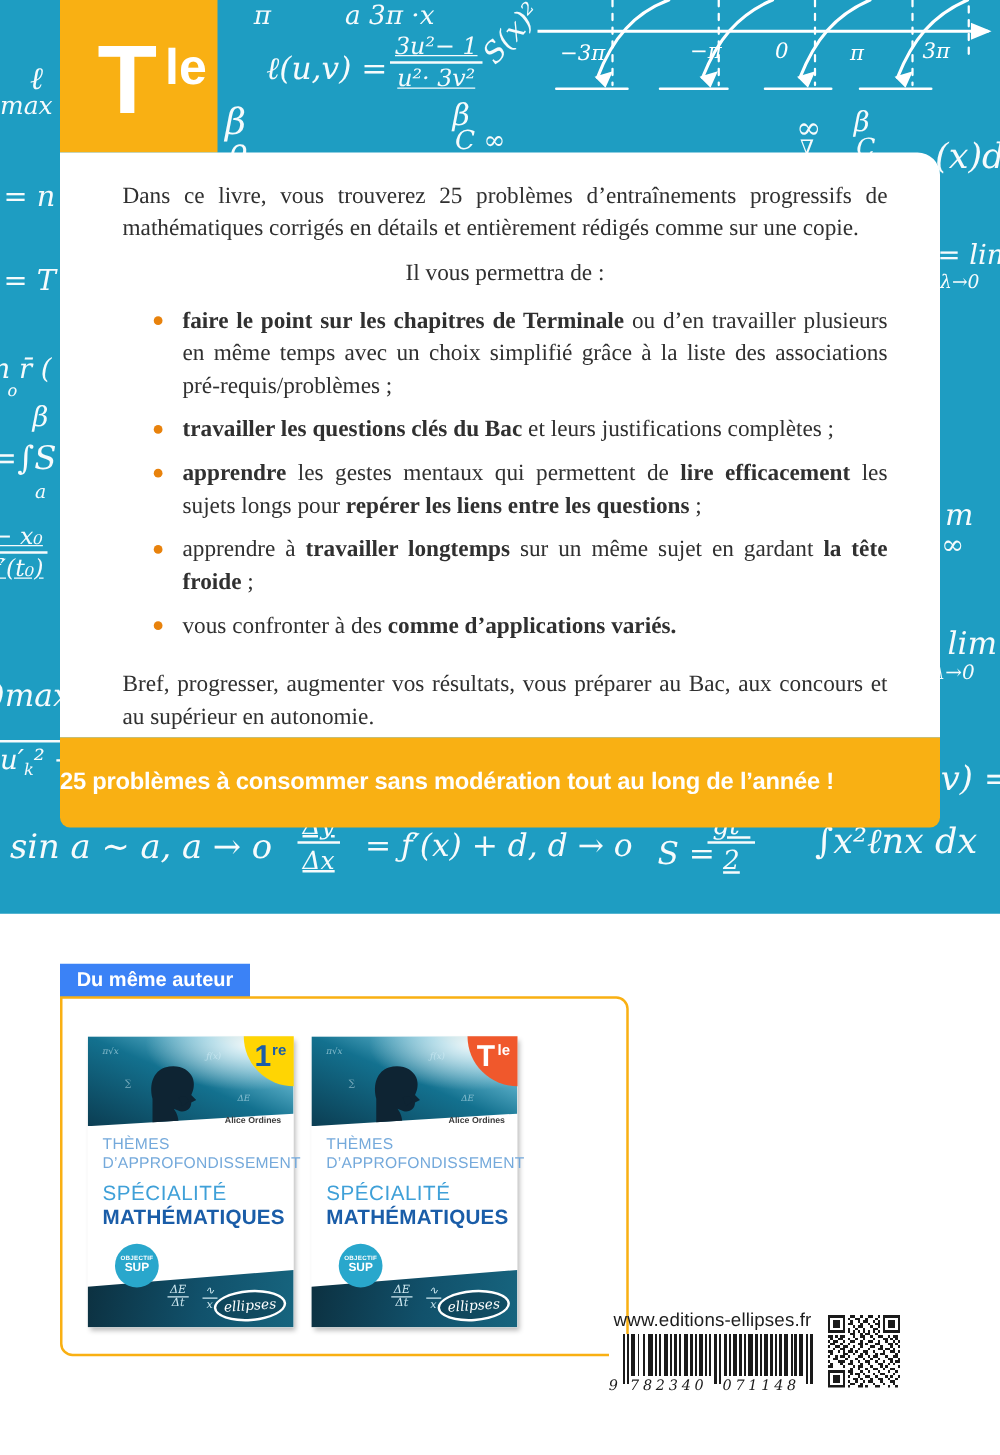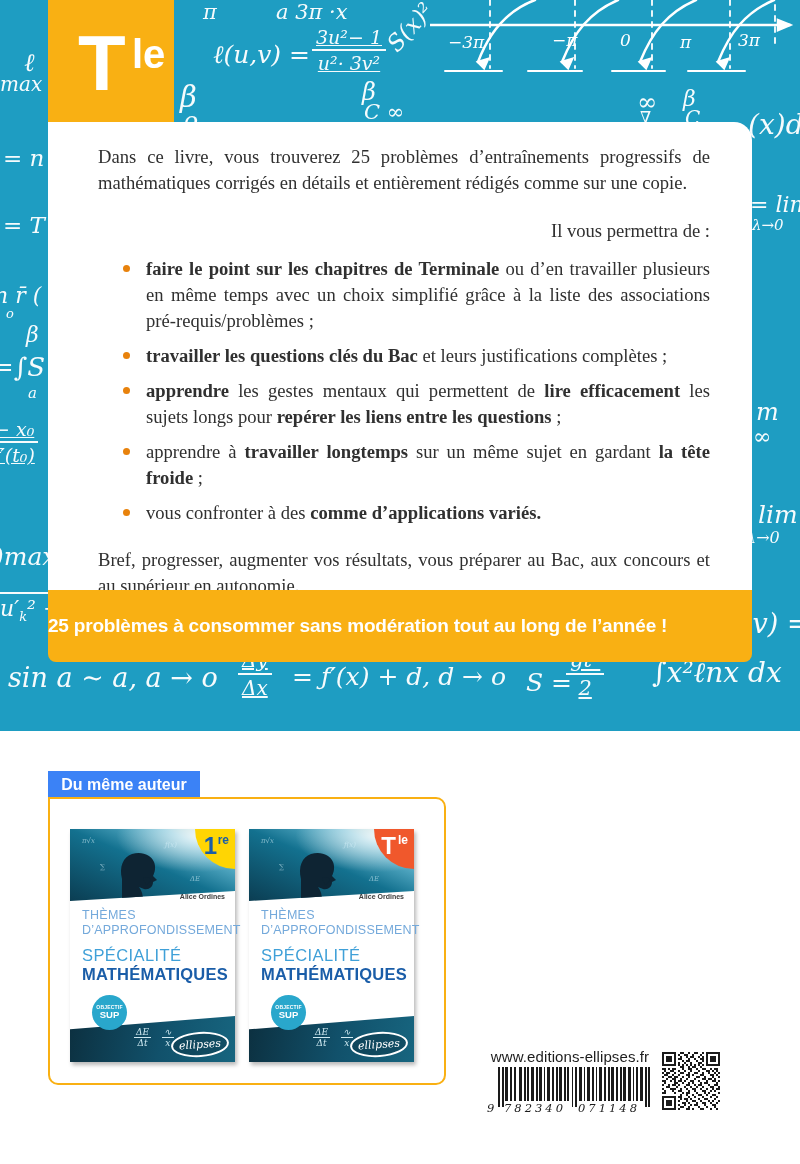--- a/index.html
+++ b/index.html
@@ -15,35 +15,35 @@
   
   .badge-tle{position:absolute;left:48px;top:0;width:126px;height:122px;background:#F9B013;
              color:#fff;font-family:"Liberation Sans",sans-serif;font-weight:bold;}
   .badge-tle .t{position:absolute;left:30px;top:28px;font-size:78px;line-height:70px;}
   .badge-tle .le{position:absolute;left:84px;top:36px;font-size:40px;line-height:36px;}
   
   .card{position:absolute;left:48px;top:122px;width:704px;height:468px;background:#fff;
         border-radius:0 18px 0 0;box-sizing:border-box;padding:22px 42px 0 50px;
         color:#303030;font-size:18.6px;line-height:26px;}
   .card p{margin:0;text-align:justify;}
-  .card .lead{margin:22px 0 12px;text-align:right;}
+  .card .lead{margin:10px 0 12px;text-align:center;}
   .card ul{list-style:none;margin:0;padding:0 0 0 48px;}
   .card li{position:relative;margin-bottom:9px;text-align:justify;}
   .card li::before{content:"";position:absolute;left:-23px;top:9px;width:7px;height:7px;border-radius:50%;background:#E8820C;}
   .card b{font-weight:bold;}
   .card .outro{margin-top:21px;}
   
   .banner{position:absolute;left:48px;top:590px;width:704px;height:72px;background:#F9B013;
           border-radius:0 0 8px 8px;display:flex;align-items:center;
           color:#fff;font-family:"Liberation Sans",sans-serif;font-weight:bold;font-size:19px;letter-spacing:-.2px;}
   
   .author-label{position:absolute;left:48px;top:771px;width:152px;height:27px;background:#3b82f6;
                 color:#fff;font-family:"Liberation Sans",sans-serif;font-weight:bold;font-size:16px;
                 display:flex;align-items:center;justify-content:center;}
-  .books-box{position:absolute;left:48px;top:797px;width:398px;height:288px;background:#fff;
+  .books-box{position:absolute;left:48px;top:797px;width:455px;height:288px;background:#fff;
              border:2px solid #F9B013;border-radius:0 10px 10px 10px;box-sizing:border-box;}
   .cover{position:absolute;top:30px;width:165px;height:233px;background:#fff;
          box-shadow:2px 3px 4px rgba(0,0,0,.28);font-family:"Liberation Sans",sans-serif;}
   .cover.b1{left:20px}.cover.b2{left:199px}
   .photo{position:absolute;left:0;top:0;width:165px;height:72px;
          clip-path:polygon(0 0,100% 0,100% 86%,0 100%);}
   .level{position:absolute;right:0;top:0;width:40px;height:40px;border-radius:0 0 0 100%;
          font-weight:bold;}
   .level .n{position:absolute;right:18px;top:3px;font-size:24px;}
   .level .s{position:absolute;right:6px;top:4px;font-size:12px;}

